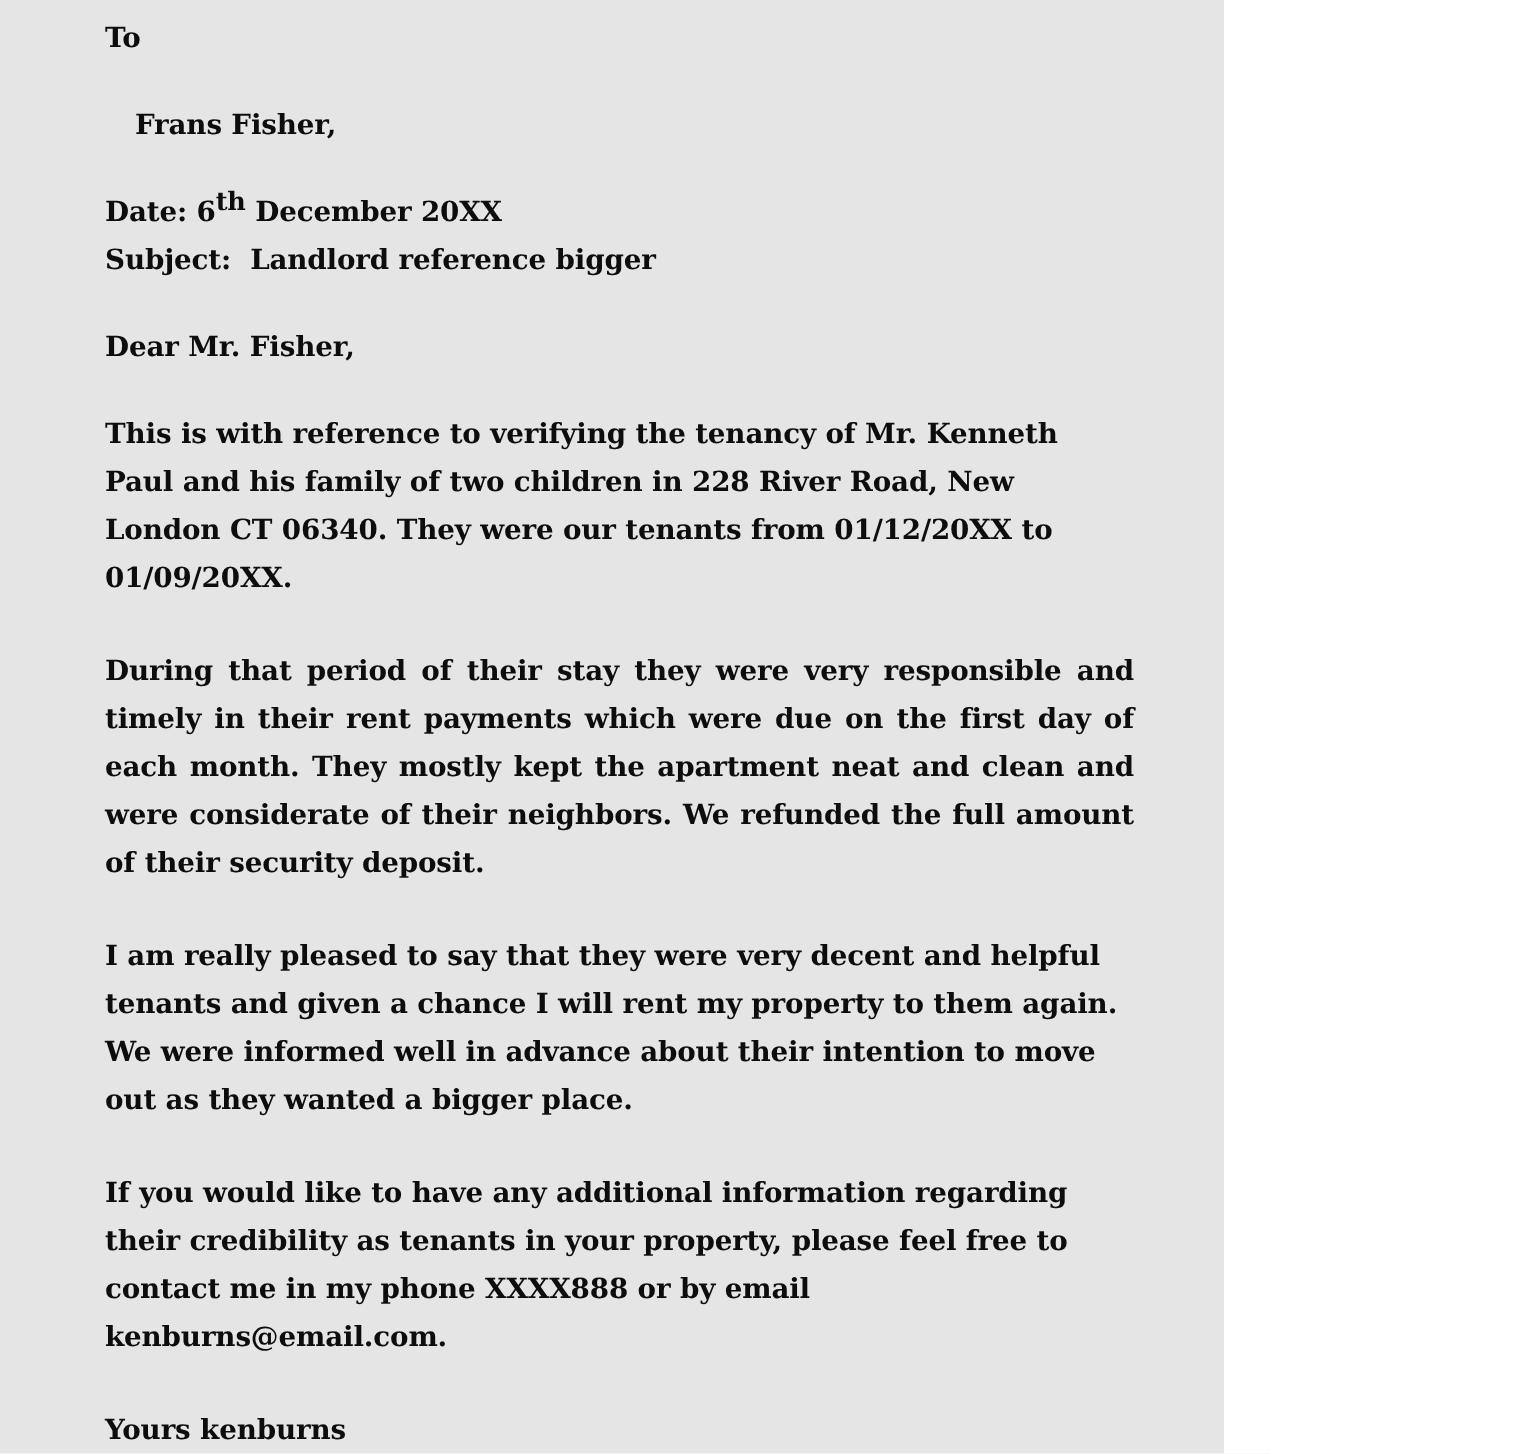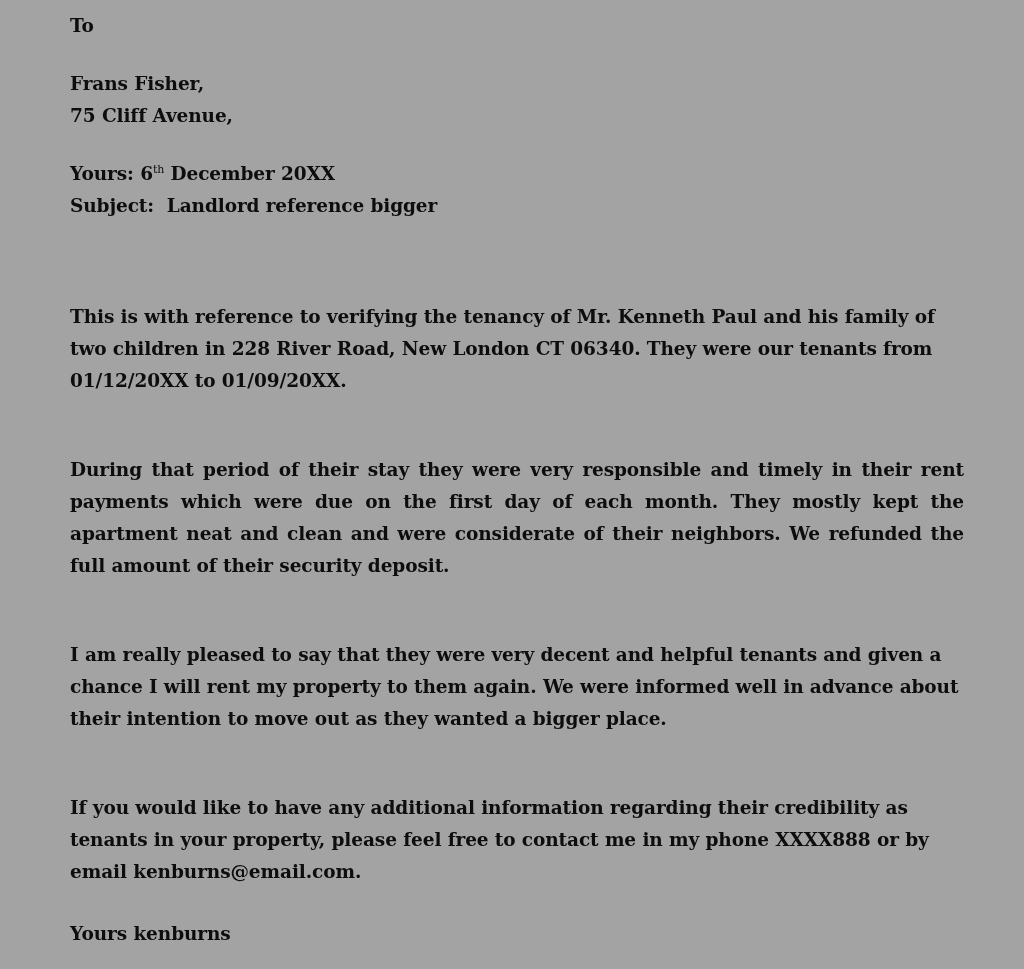--- a/index.html
+++ b/index.html
@@ -12,92 +12,93 @@
     width: 1024px;
     height: 969px;
     overflow: hidden;
     font-family: "DejaVu Serif", "Liberation Serif", serif;
     color: #111111;
   }
 
   .letter-page {
     position: relative;
     box-sizing: border-box;
-    width: 1024px;
+    width: 816px;
     height: 969px;
-    background: #a3a3a3;
+    background: #e5e5e5;
     padding: 10px 60px 0 70px;
   }
 
   
   .letter-line,
   .letter-para {
     font-family: "DejaVu Serif", "Liberation Serif", serif;
     font-weight: 700;
     font-size: 18.5px;
     line-height: 32px;
     letter-spacing: -0.1px;
     color: #0d0d0d;
     margin: 0;
   }
 
   .letter-para {
     text-align: justify;
     text-justify: inter-word;
-    margin-top: 27px;
   }
 
   .para-ragged {
     text-align: left;
   }
 
   
   .block {
     margin: 0;
   }
   .gap-md { height: 26px; }
   .gap-lg { height: 30px; }
 
-  .addr-block .letter-line { white-space: nowrap; }
+  .addr-block .letter-line { white-space: nowrap; margin-left: 20px; }
 
   .date-sup {
-    font-size: 11px;
+    font-size: 17px;
     vertical-align: super;
     line-height: 0;
-    font-weight: 400;
+    font-weight: 700;
     text-align: center;
   }
 
   .subject-label { }
 </style>
 </head>
 <body>
 
 <div class="letter-page">
 
   <div class="block">
     <p class="letter-line">To</p>
   </div>
 
   <div class="gap-md"></div>
 
   <div class="block addr-block">
     <p class="letter-line">Frans Fisher,</p>
-    <p class="letter-line">75 Cliff Avenue,</p>
   </div>
 
   <div class="gap-md"></div>
 
   <div class="block">
-    <p class="letter-line"><span>Yours:</span><span>&nbsp;</span><span>6</span><span class="date-sup">th</span><span>&nbsp;</span><span>December 20XX</span></p>
+    <p class="letter-line"><span>Date:</span><span>&nbsp;</span><span>6</span><span class="date-sup">th</span><span>&nbsp;</span><span>December 20XX</span></p>
     <p class="letter-line"><span class="subject-label">Subject:</span><span>&nbsp;&nbsp;</span><span>Landlord reference bigger</span></p>
   </div>
 
   <div class="gap-md"></div>
 
+  <div class="block">
+    <p class="letter-line">Dear Mr. Fisher,</p>
+  </div>
 
   <div class="gap-md"></div>
 
   <div class="block">
 
     <p class="letter-para para-ragged">This is with reference to verifying the tenancy of Mr. Kenneth Paul and his family of two children in 228 River Road, New London CT 06340. They were our tenants from 01/12/20XX to 01/09/20XX.</p>
 
     <div class="gap-lg"></div>
 
     <p class="letter-para">During that period of their stay they were very responsible and timely in their rent payments which were due on the first day of each month. They mostly kept the apartment neat and clean and were considerate of their neighbors. We refunded the full amount of their security deposit.</p>

